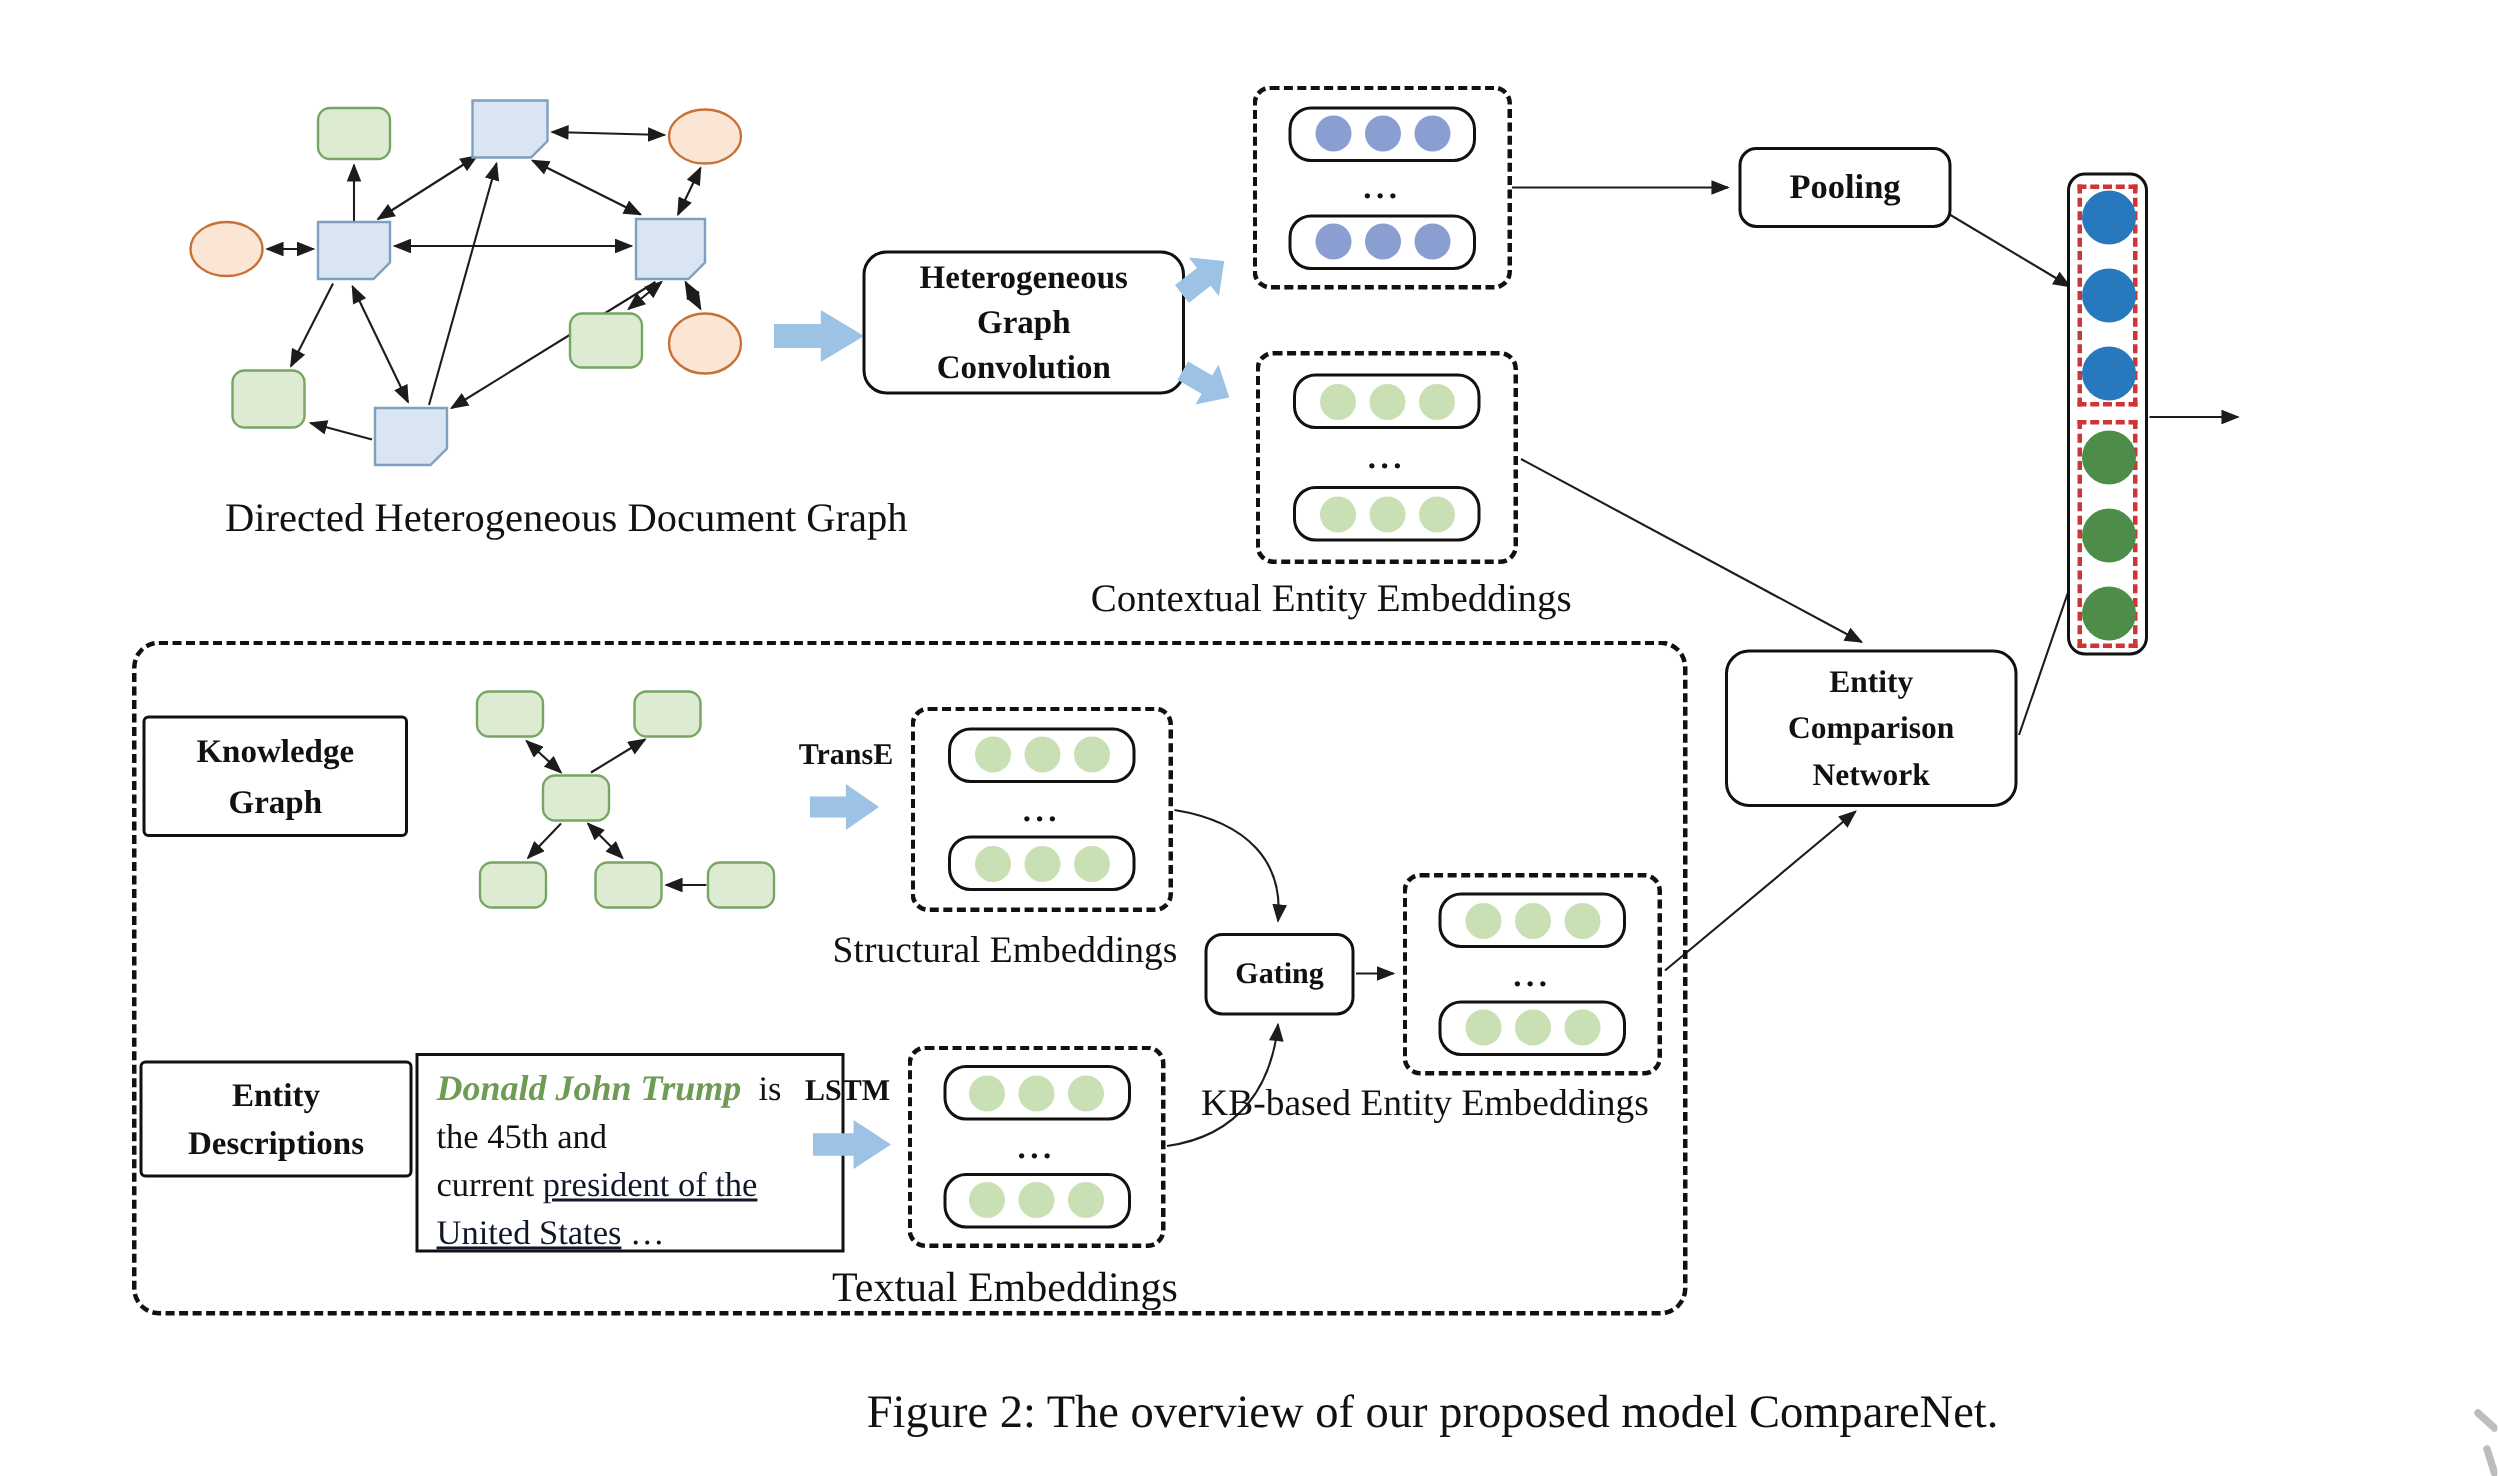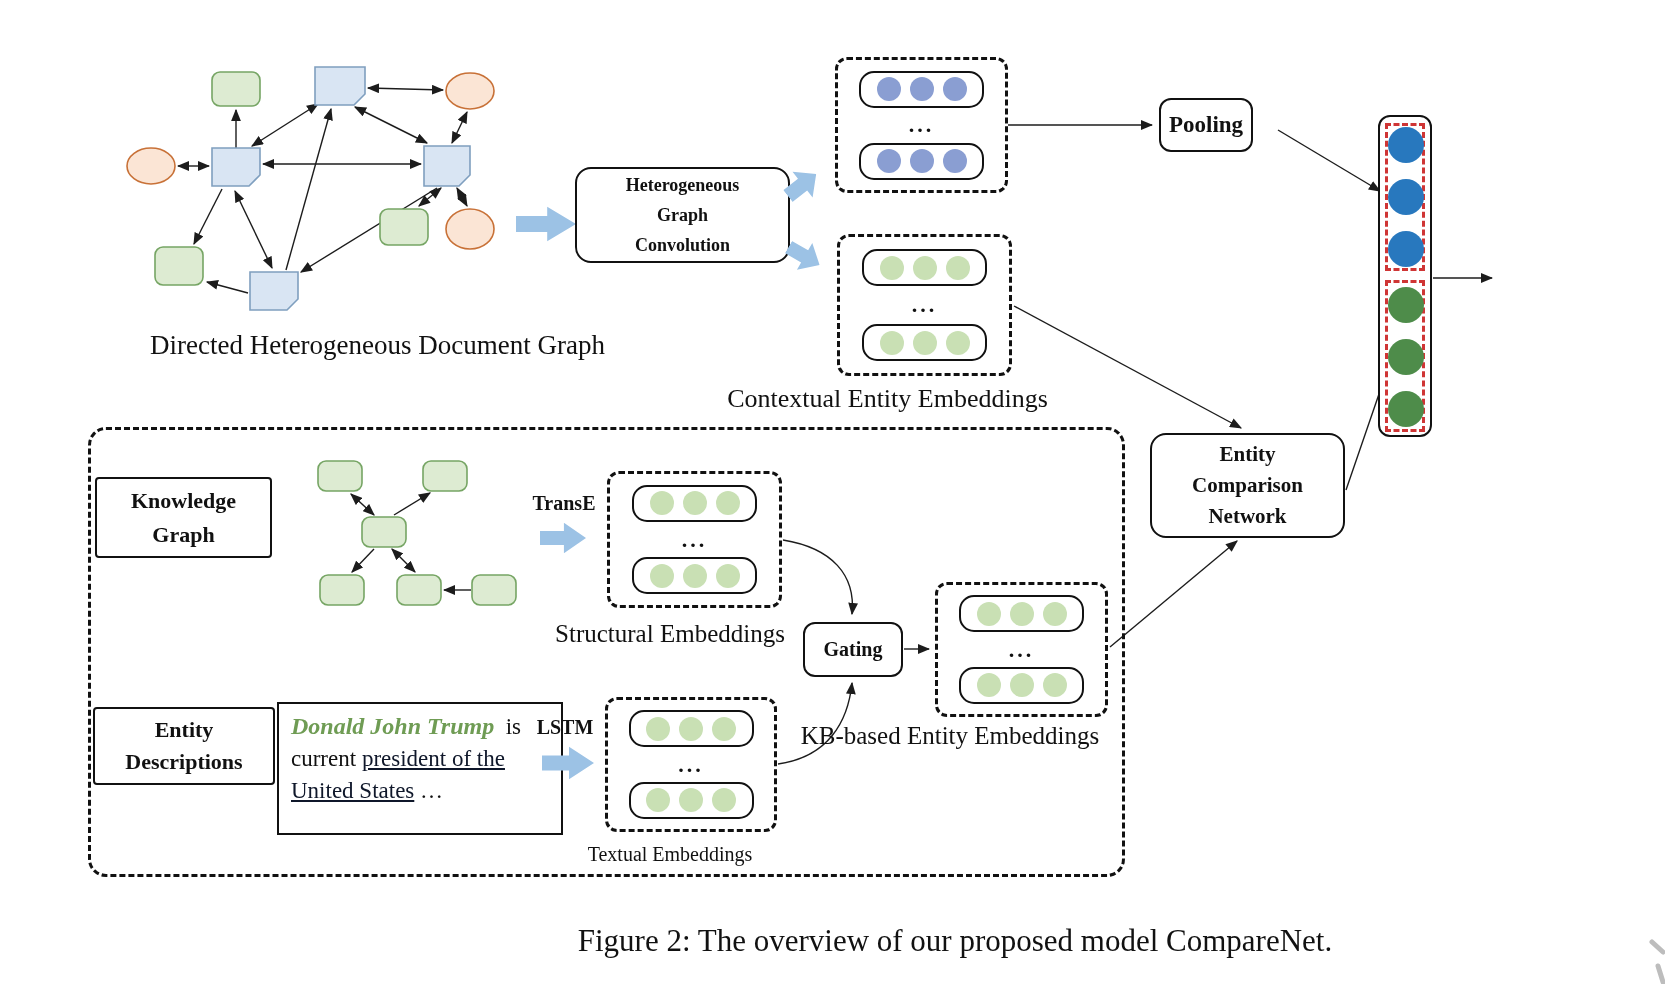--- a/index.html
+++ b/index.html
@@ -114,21 +114,21 @@
       <path d="M1658,966 l5,16" fill="none"></path>
     </g>
   </svg>
 
   <div class="abs container-dashed" style="left:88px;top:427px;width:1037px;height:450px;"></div>
 
   <div class="cap" style="left:130px;top:330px;width:495px;font-size:27px;">Directed Heterogeneous Document Graph</div>
 
   <div class="blockarrow" style="left:516px;top:206px;width:60px;height:36px;"></div>
 
-  <div class="abs rbox" style="left:575px;top:167px;width:215px;height:96px;border-radius:16px;font-size:18px;line-height:30px;">
+  <div class="abs rbox" style="left:575px;top:167px;width:215px;height:96px;border-radius:16px;font-size:22px;line-height:30px;">
     <span class="ml">Heterogeneous
 Graph
 Convolution</span>
   </div>
 
   <div class="blockarrow" style="left:784px;top:168px;width:36px;height:34px;transform:rotate(-38deg);"></div>
   <div class="blockarrow" style="left:786px;top:240px;width:36px;height:32px;transform:rotate(30deg);"></div>
 
   <div class="abs emb-box" style="left:835px;top:57px;width:173px;height:136px;">
     <div class="emb-row">
@@ -152,21 +152,21 @@
     </div>
     <div class="emb-dots">...</div>
     <div class="emb-row">
       <span class="dot green"></span>
       <span class="dot green"></span>
       <span class="dot green"></span>
     </div>
   </div>
   <div class="cap" style="left:705px;top:384px;width:365px;font-size:26px;">Contextual Entity Embeddings</div>
 
-  <div class="abs rbox" style="left:1159px;top:98px;width:94px;height:54px;border-radius:12px;font-size:23px;">
+  <div class="abs rbox" style="left:1159px;top:98px;width:142px;height:54px;border-radius:12px;font-size:23px;">
     <span>Pooling</span>
   </div>
 
 
   <div class="abs rbox" style="left:1150px;top:433px;width:195px;height:105px;border-radius:16px;font-size:21px;line-height:31px;">
     <span class="ml">Entity
 Comparison
 Network</span>
   </div>
 
@@ -204,41 +204,42 @@
   </div>
   <div class="cap" style="left:530px;top:620px;width:280px;font-size:25px;">Structural Embeddings</div>
 
   <div class="abs rbox" style="left:93px;top:707px;width:182px;height:78px;font-size:22px;line-height:32px;">
     <span class="ml">Entity
 Descriptions</span>
   </div>
 
   <div class="abs trump-box" style="left:277px;top:683px;width:286px;height:133px;margin-top:19px;">
     <div><span class="trump-name">Donald John Trump</span>&nbsp; <span>is</span></div>
+    <div>the 45th and</div>
     <div><span>current</span> <span class="trump-link">president of the</span></div>
     <div><span class="trump-link">United States</span> <span>…</span></div>
   </div>
 
   <div class="boldlab" style="left:525px;top:716px;width:80px;font-size:20px;text-align:center;">LSTM</div>
   <div class="blockarrow" style="left:542px;top:746px;width:52px;height:34px;"></div>
 
   <div class="abs emb-box" style="left:605px;top:697px;width:172px;height:135px;">
     <div class="emb-row">
       <span class="dot green"></span>
       <span class="dot green"></span>
       <span class="dot green"></span>
     </div>
     <div class="emb-dots">...</div>
     <div class="emb-row">
       <span class="dot green"></span>
       <span class="dot green"></span>
       <span class="dot green"></span>
     </div>
   </div>
-  <div class="cap" style="left:545px;top:843px;width:250px;font-size:20px;">Textual Embeddings</div>
+  <div class="cap" style="left:545px;top:843px;width:250px;font-size:28px;">Textual Embeddings</div>
 
   <div class="abs rbox" style="left:803px;top:622px;width:100px;height:55px;border-radius:12px;font-size:20px;">
     <span>Gating</span>
   </div>
 
   <div class="abs emb-box" style="left:935px;top:582px;width:173px;height:135px;">
     <div class="emb-row">
       <span class="dot green"></span>
       <span class="dot green"></span>
       <span class="dot green"></span>

